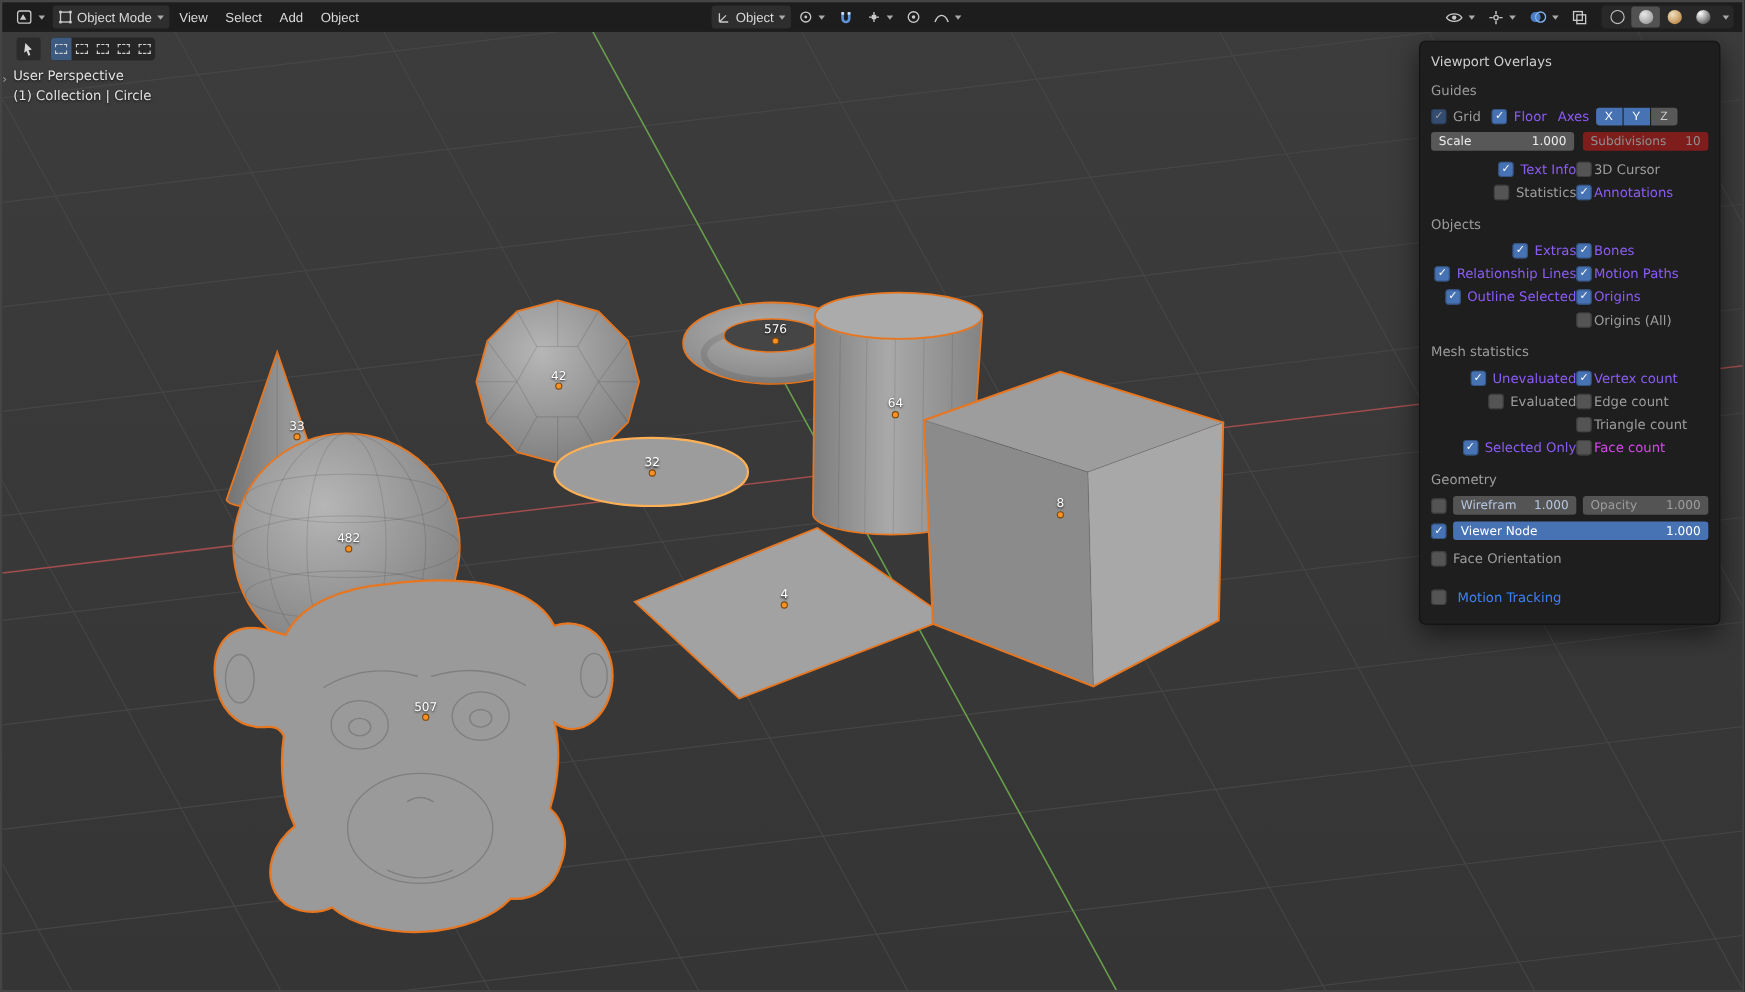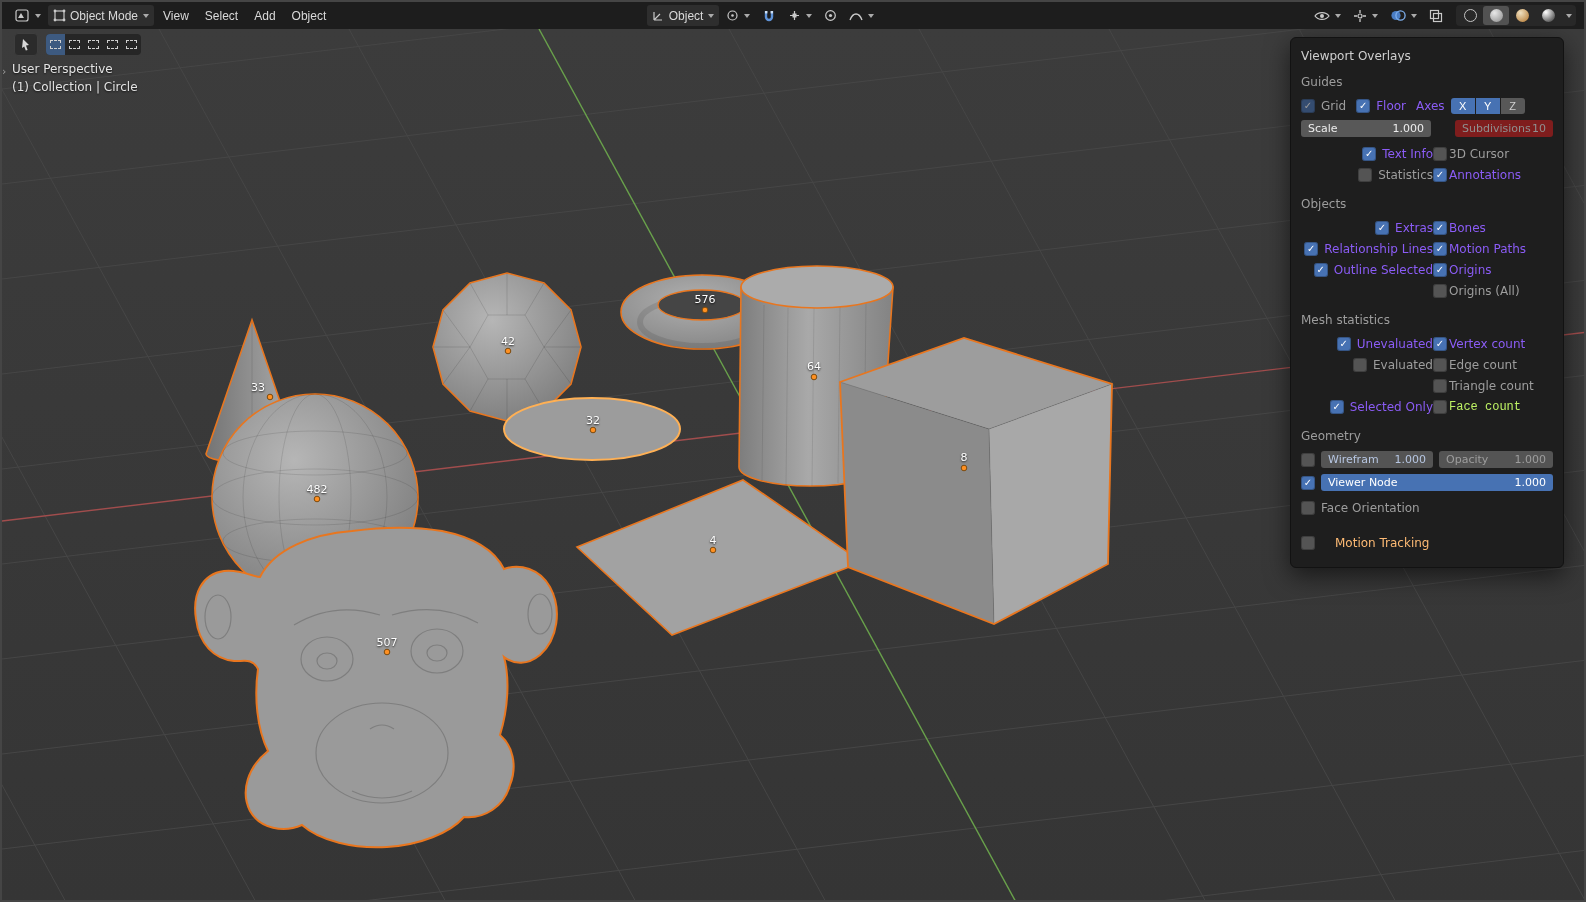--- a/index.html
+++ b/index.html
@@ -392,21 +392,21 @@
         </button>
       <button class="tg">
           <span class="dashbox"></span>
         </button>
     </div>
 
     <span class="edge-toggle">›</span>
     <div class="vp-text" style="left:10px; top:33px;">User Perspective</div>
     <div class="vp-text" style="left:10px; top:51px;">(1) Collection | Circle</div>
 
-    <div class="vp-label" style="left:256px; top:352px;">33</div>
+    <div class="vp-label" style="left:268px; top:352px;">33</div>
     <div class="vp-label" style="left:315px; top:454px;">482</div>
     <div class="vp-label" style="left:506px; top:306px;">42</div>
     <div class="vp-label" style="left:703px; top:264px;">576</div>
     <div class="vp-label" style="left:591px; top:385px;">32</div>
     <div class="vp-label" style="left:812px; top:331px;">64</div>
     <div class="vp-label" style="left:711px; top:505px;">4</div>
     <div class="vp-label" style="left:962px; top:422px;">8</div>
     <div class="vp-label" style="left:385px; top:607px;">507</div>
 
     <aside class="popover">
@@ -418,21 +418,21 @@
         <span class="lbl" style="margin:0 10px 0 6px; color:#9d9d9d;">Grid</span>
         <span class="cb checked"></span>
         <span class="lbl" style="margin:0 10px 0 6px;">Floor</span>
         <span class="lbl">Axes</span>
         <span class="axis-group">
           <button class="axis">X</button>
           <button class="axis">Y</button>
           <button class="axis off">Z</button>
         </span>
       </div>
-      <div class="ov-row" style="gap:24px; margin-top:2px;">
+      <div class="ov-row" style="gap:8px; margin-top:2px;">
         <div class="slider" style="width:130px;">
           <span>Scale</span>
           <span>1.000</span>
         </div>
         <div class="slider dark" style="flex:1;">
           <span>Subdivisions</span>
           <span>10</span>
         </div>
       </div>
       <div class="ov-row" style="margin-top:4px;">
@@ -523,21 +523,21 @@
           <span class="lbl" style="color:#9d9d9d;">Triangle count</span>
         </div>
       </div>
       <div class="ov-row">
         <div class="col-l">
           <span class="cb checked"></span>
           <span class="lbl">Selected Only</span>
         </div>
         <div class="col-r">
           <span class="cb"></span>
-          <span class="lbl" style="color:#bef264;font-family:Liberation Mono, monospace;">Face count</span>
+          <span class="lbl" style="color:#d946ef;">Face count</span>
         </div>
       </div>
 
       <div class="sec-label">Geometry</div>
       <div class="ov-row" style="gap:6px;text-align:right;">
         <span class="cb"></span>
         <div class="slider dimblue" style="width:112px;">
           <span>Wirefram</span>
           <span>1.000</span>
         </div>
@@ -552,17 +552,17 @@
           <span>Viewer Node</span>
           <span>1.000</span>
         </div>
       </div>
       <div class="ov-row" style="margin-top:4px;">
         <span class="cb"></span>
         <span class="lbl" style="margin-left:6px; color:#9d9d9d;">Face Orientation</span>
       </div>
       <div class="ov-row" style="margin-top:14px;">
         <span class="cb"></span>
-        <span class="lbl" style="margin-left:20px; color:#fdba74;">Motion Tracking</span>
+        <span class="lbl" style="margin-left:10px; color:#3b82f6;">Motion Tracking</span>
       </div>
     </aside>
   </div>
 </div>
 
 </body></html>

